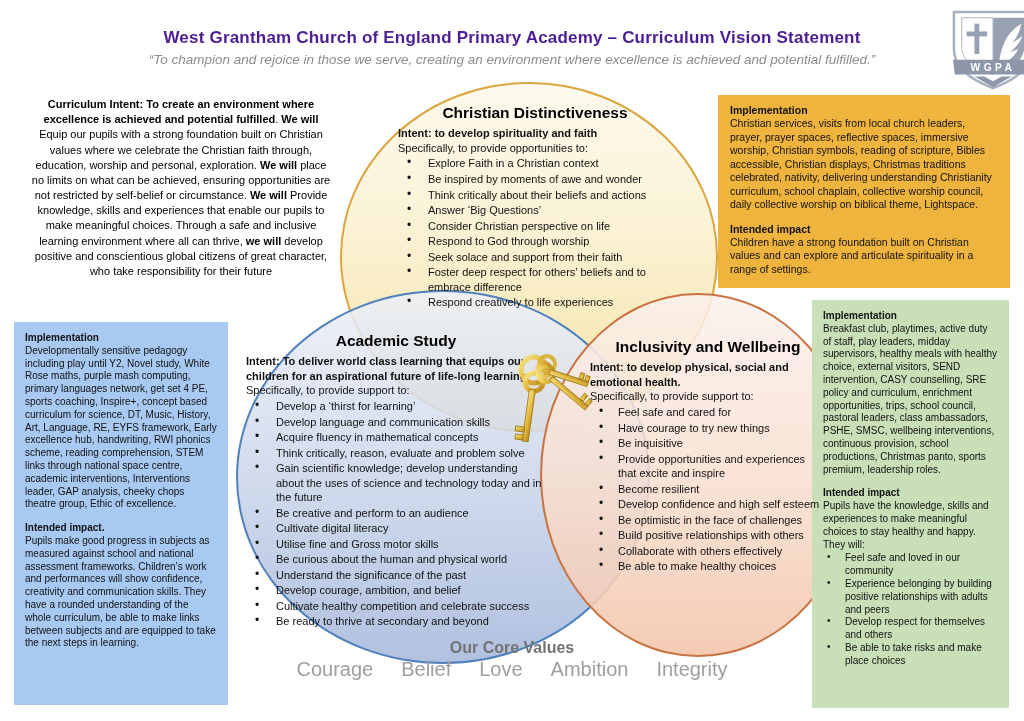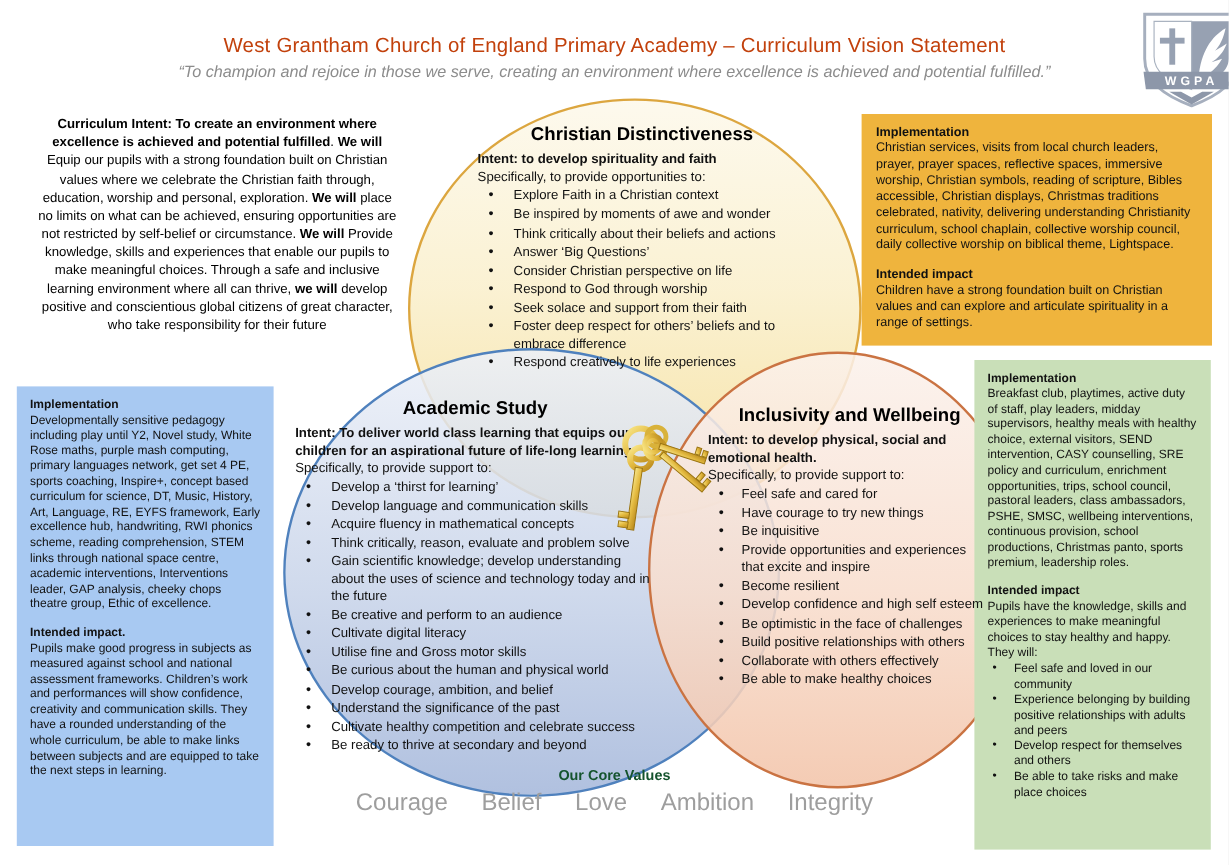--- a/index.html
+++ b/index.html
@@ -4,21 +4,21 @@
 <style>
   html,body{margin:0;padding:0;background:#e8e8e8;}
   .page{
     position:relative;width:1024px;height:721px;background:#ffffff;
     font-family:"Liberation Sans", sans-serif;color:#1a1a1a;overflow:hidden;
     margin:0 auto;
   }
   
   .title{
     position:absolute;top:28px;left:0;width:1024px;text-align:center;
-    font-size:17px;font-weight:normal;color:#c2410c;letter-spacing:.2px;
+    font-size:17px;font-weight:bold;color:#4c1d95;letter-spacing:.2px;
   }
   .subtitle{
     position:absolute;top:52px;left:0;width:1024px;text-align:center;
     font-size:13.5px;font-style:italic;color:#8c8c8c;
   }
   .logo{position:absolute;left:944px;top:8px;width:98px;height:86px;}
   
   .intent-block{
     position:absolute;left:28px;top:97px;width:306px;text-align:center;
     font-size:11px;line-height:1.38;color:#000;z-index:6;
@@ -69,21 +69,21 @@
     padding:10px 11px;font-size:10px;line-height:1.28;box-sizing:border-box;
   }
   .gbullets{list-style:none;margin:1px 0 0 0;padding:0;}
   .gbullets li{position:relative;padding-left:22px;margin:0;}
   .gbullets li::before{content:"\2022";position:absolute;left:4px;top:-1px;}
   
   .keys{position:absolute;left:494px;top:348px;width:104px;height:126px;z-index:7;}
   
   .core-title{
     position:absolute;top:639px;left:0;width:1024px;text-align:center;z-index:6;
-    font-size:12px;font-weight:bold;color:#14532d;
+    font-size:16px;font-weight:bold;color:#737373;
   }
   .core-values{
     position:absolute;top:658px;left:0;width:1024px;z-index:6;
     display:flex;justify-content:center;gap:28px;
     font-size:20px;color:#9e9e9e;
   }
 </style>
 </head>
 <body>
 
@@ -136,22 +136,22 @@
     <ul class="vbullets">
         <li>Develop a ‘thirst for learning’</li>
         <li>Develop language and communication skills</li>
         <li>Acquire fluency in mathematical concepts</li>
         <li>Think critically, reason, evaluate and problem solve</li>
         <li>Gain scientific knowledge; develop understanding about the uses of science and technology today and in the future</li>
         <li>Be creative and perform to an audience</li>
         <li>Cultivate digital literacy</li>
         <li>Utilise fine and Gross motor skills</li>
         <li>Be curious about the human and physical world</li>
+        <li>Understand the significance of the past</li>
         <li>Develop courage, ambition, and belief</li>
-        <li>Understand the significance of the past</li>
         <li>Cultivate healthy competition and celebrate success</li>
         <li>Be ready to thrive at secondary and beyond</li>
       </ul>
   </div>
 
   <div class="circle-text ct-inclusivity">
     <div class="circle-heading">Inclusivity and Wellbeing</div>
     <div class="circle-intent">Intent: to develop physical, social and emotional health.</div>
     <div>Specifically, to provide support to:</div>
     <ul class="vbullets">

